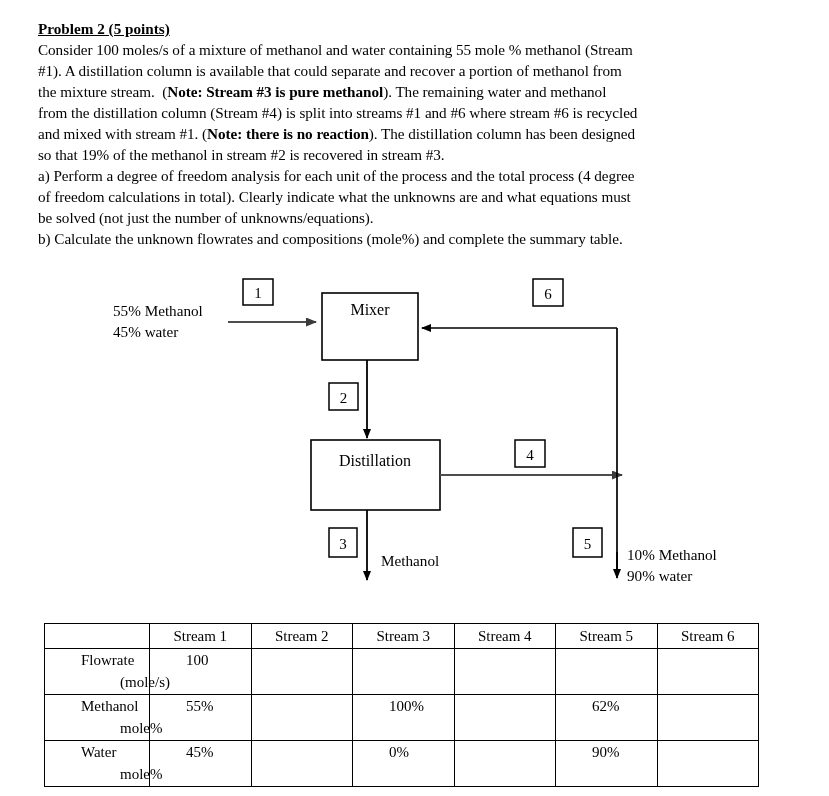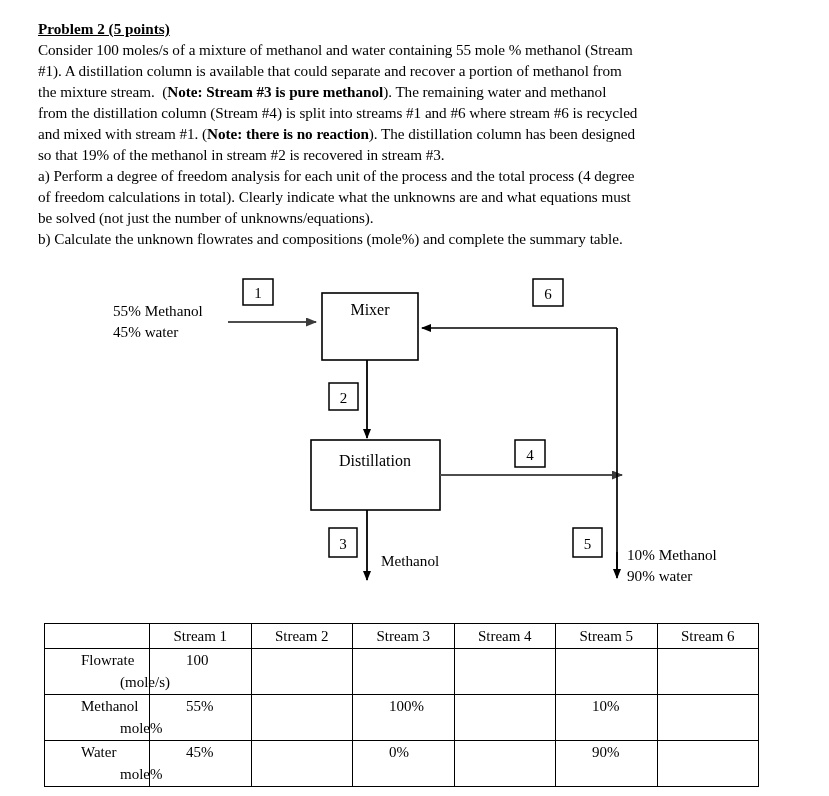--- a/index.html
+++ b/index.html
@@ -226,21 +226,21 @@
     </tr>
     <tr class="body-row">
       <td class="rowlabel">
         <span>Methanol</span>
         <span class="l2">mole%</span>
       </td>
       <td class="datacell">55%</td>
       <td class="datacell"></td>
       <td class="datacell">100%</td>
       <td class="datacell"></td>
-      <td class="datacell">10%</td>
+      <td class="datacell">62%</td>
       <td class="datacell"></td>
     </tr>
     <tr class="body-row">
       <td class="rowlabel">
         <span>Water</span>
         <span class="l2">mole%</span>
       </td>
       <td class="datacell">45%</td>
       <td class="datacell"></td>
       <td class="datacell">0%</td>

